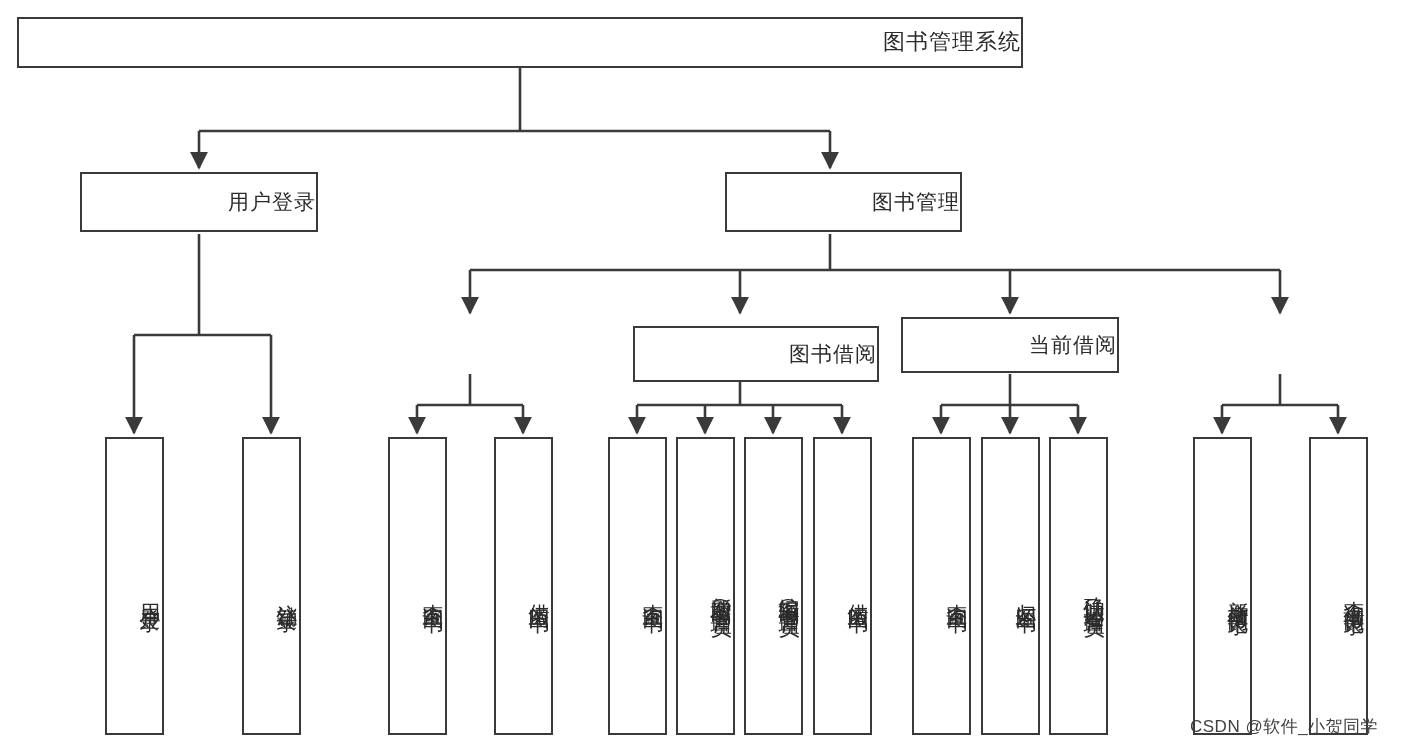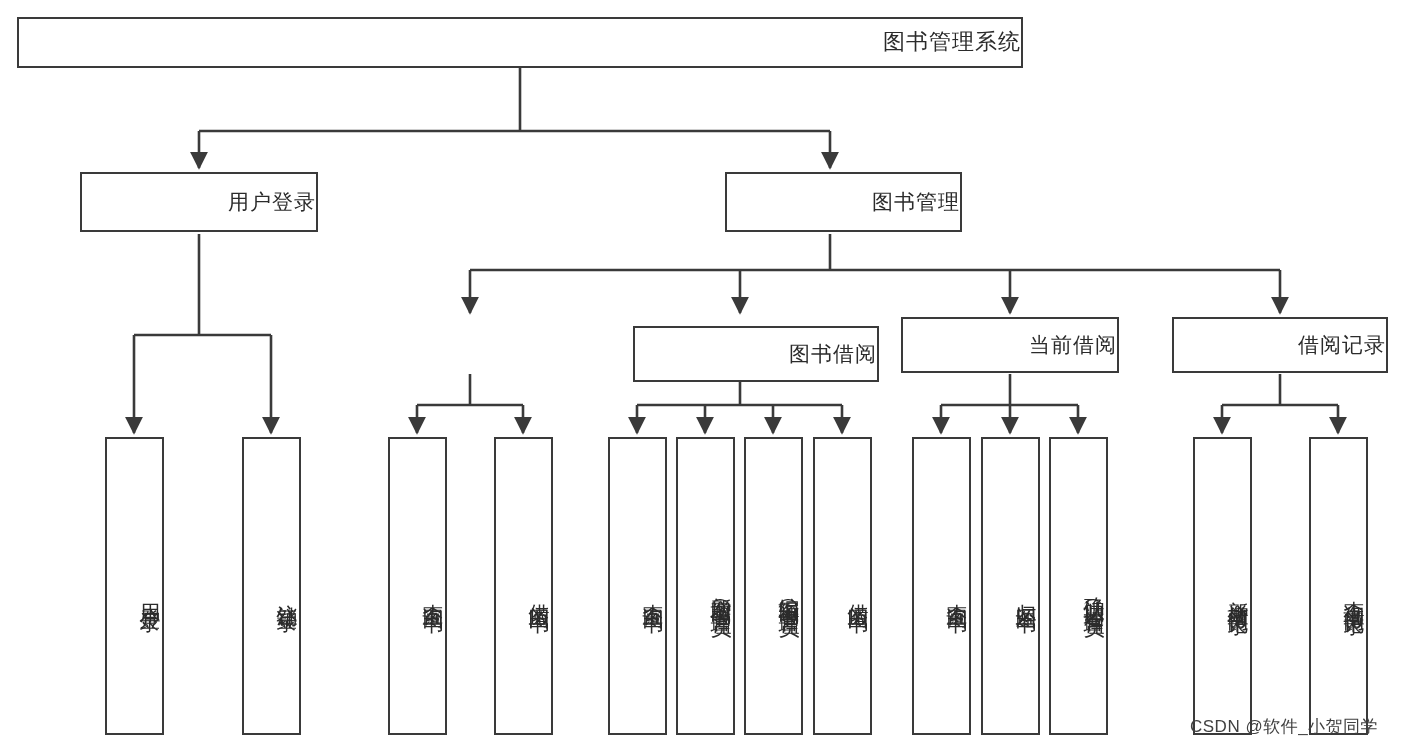--- a/index.html
+++ b/index.html
@@ -137,23 +137,20 @@
   <div class="node horiz" style="left:725px; top:172px; width:237px; height:60px;">
     <span>图书管理</span>
   </div>
 
   <div class="node horiz" style="left:633px; top:326px; width:246px; height:56px;">
     <span>图书借阅</span>
   </div>
   <div class="node horiz" style="left:901px; top:317px; width:218px; height:56px;">
     <span>当前借阅</span>
   </div>
-  <div class="node horiz" style="left:1172px; top:317px; width:216px; height:56px;">
-    <span>借阅记录</span>
-  </div>
 
   <div class="node vert" style="left:105px; top:437px; width:59px; height:298px;">
     <span class="vtext">用户登录</span>
   </div>
   <div class="node vert" style="left:242px; top:437px; width:59px; height:298px;">
     <span class="vtext">注销登录</span>
   </div>
 
   <div class="node vert" style="left:388px; top:437px; width:59px; height:298px;">
     <span class="vtext">查询图书</span>

